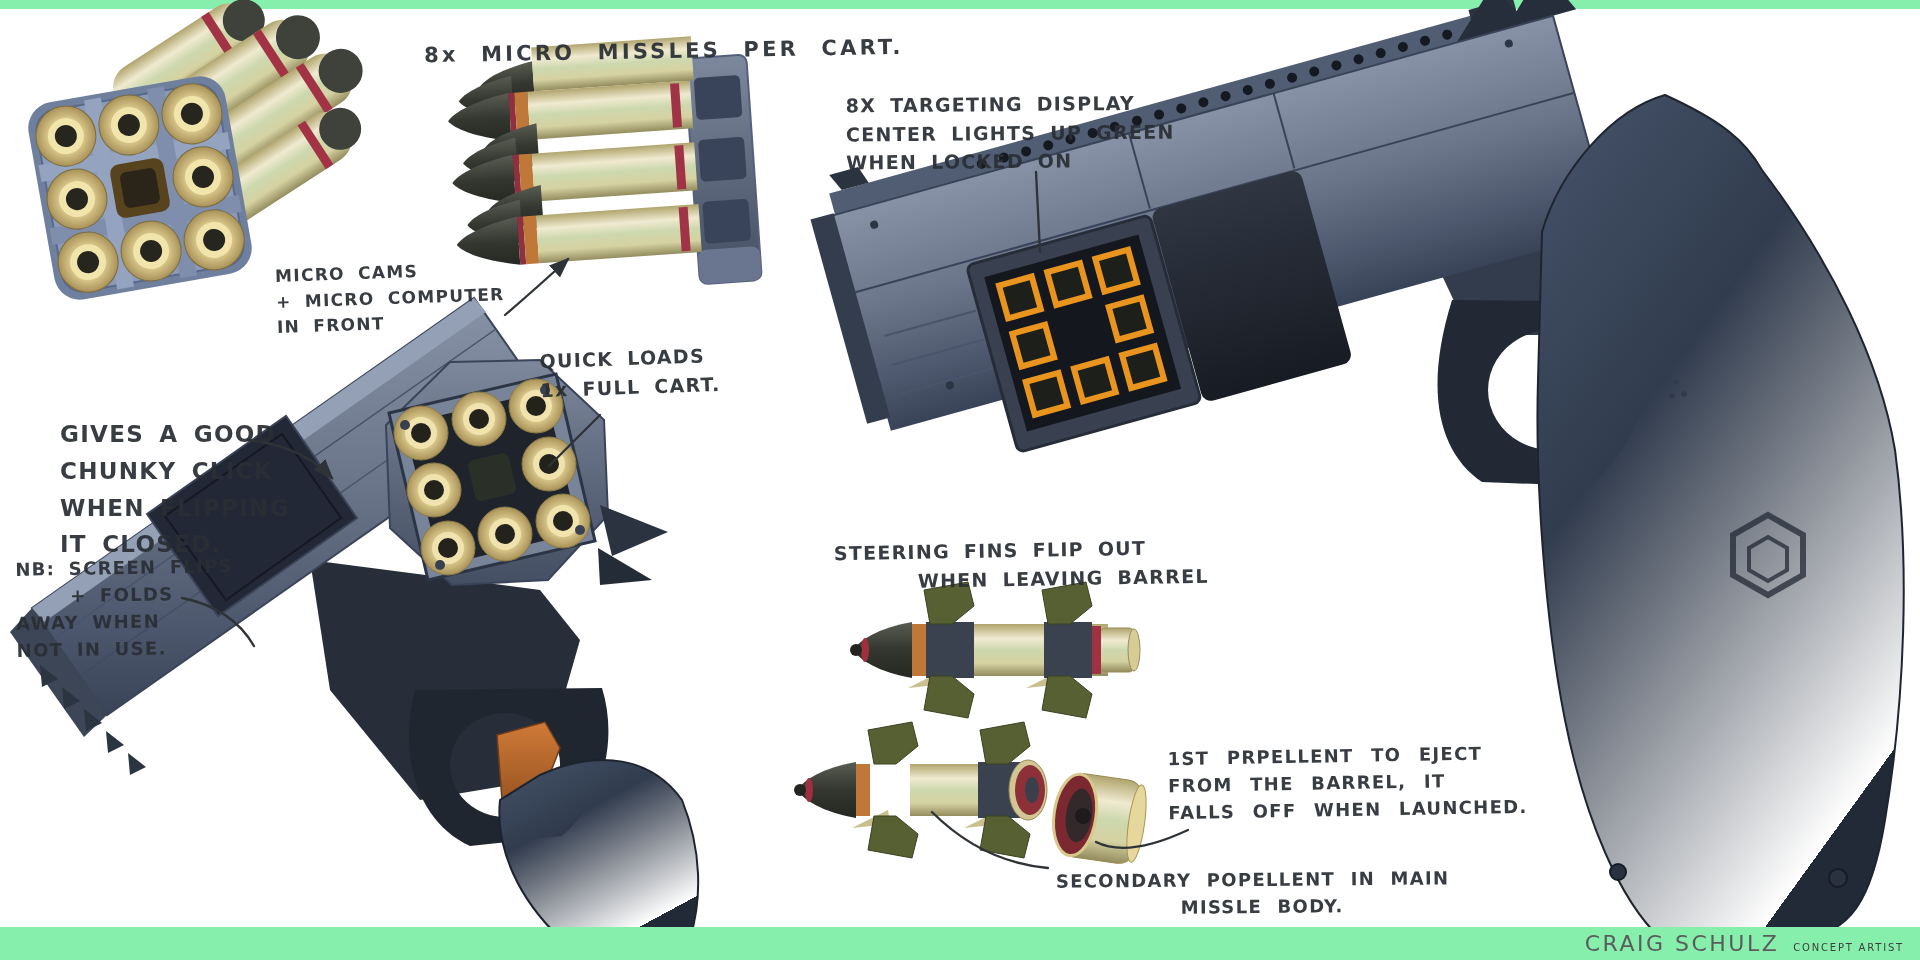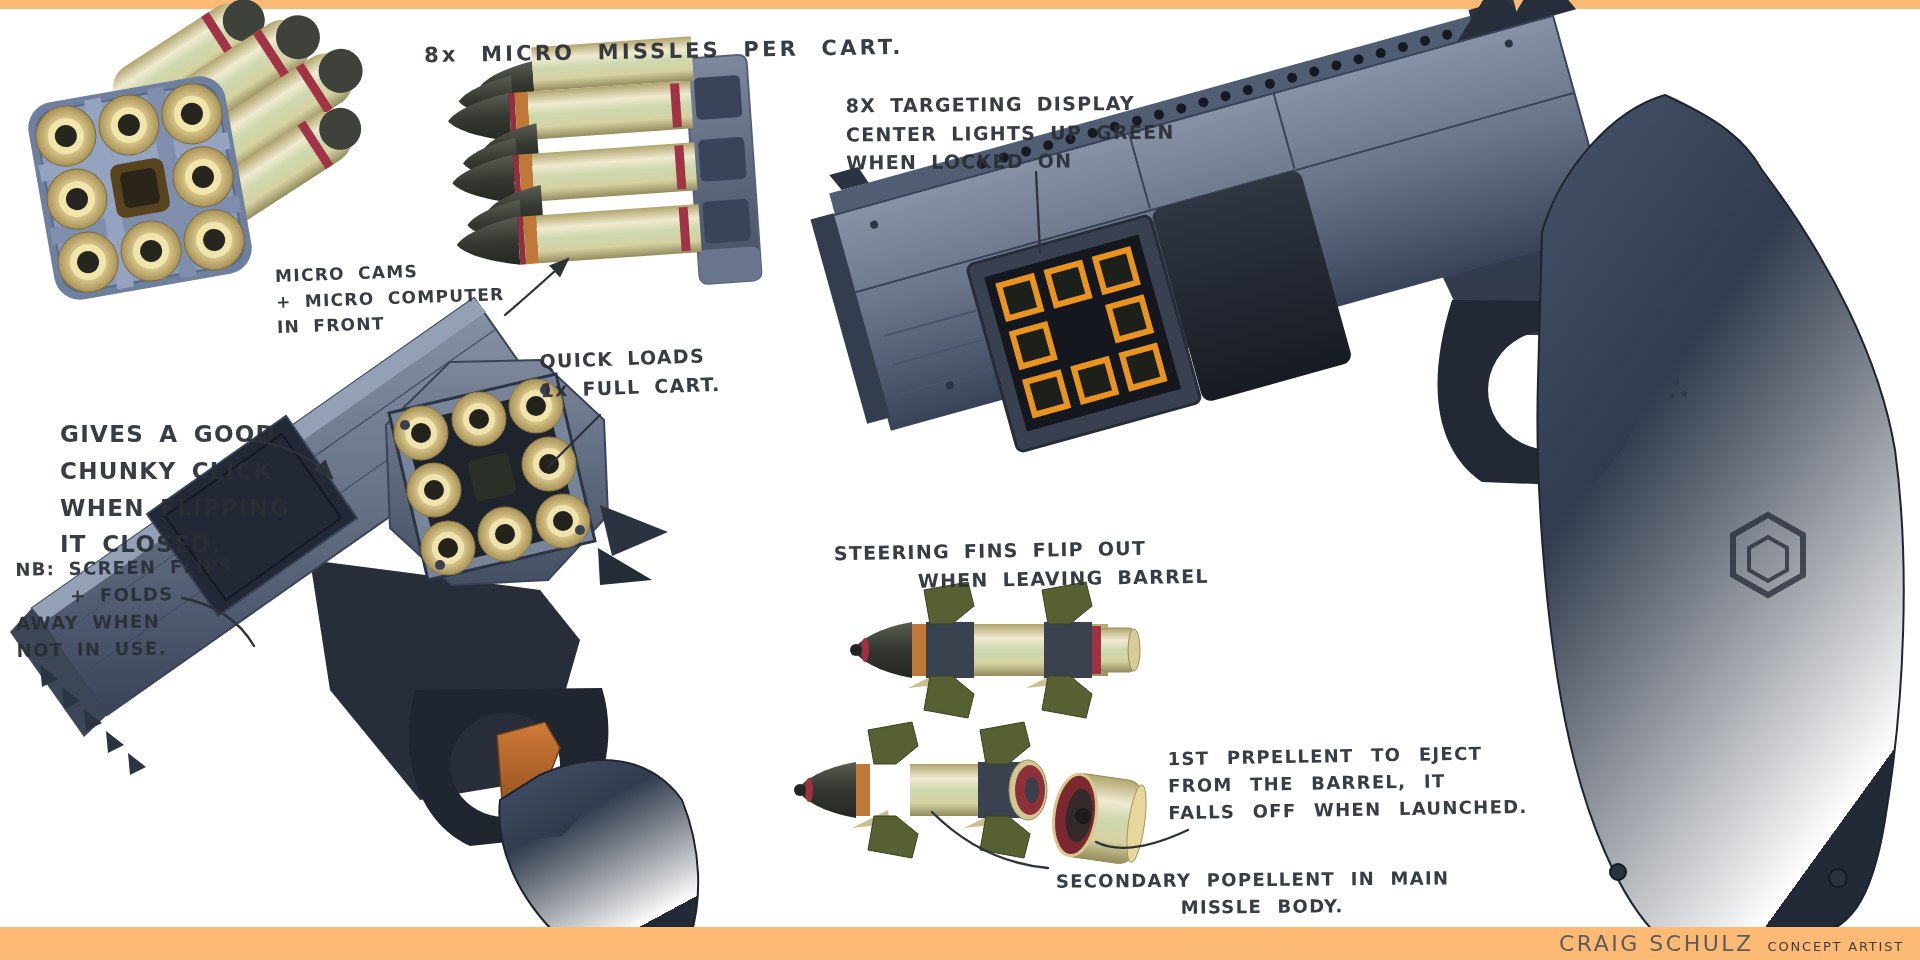--- a/index.html
+++ b/index.html
@@ -1,24 +1,24 @@
 <!DOCTYPE html>
 <html><head>
 <meta charset="utf-8">
 <style>
   html,body{margin:0;padding:0;}
   body{
     width:1920px;height:960px;position:relative;overflow:hidden;
     background:#ffffff;font-family:"DejaVu Sans","Liberation Sans",sans-serif;
   }
-  .bar{position:absolute;left:0;width:1920px;background:#fdba74;}
+  .bar{position:absolute;left:0;width:1920px;background:#86efac;}
   #topbar{top:0;height:9px;}
   #bottombar{bottom:0;height:33px;display:flex;align-items:baseline;justify-content:flex-end;gap:14px;padding-right:16px;box-sizing:border-box;}
   .credit-name{color:#5c5c5c;font-size:22px;letter-spacing:2.5px;font-weight:400;line-height:33px;}
-  .credit-role{color:#3e3e3e;font-size:13px;letter-spacing:1.8px;font-weight:400;}
+  .credit-role{color:#3e3e3e;font-size:10px;letter-spacing:1.8px;font-weight:400;}
   svg#art{position:absolute;left:0;top:0;}
   .note{
     position:absolute;white-space:pre;color:#2a2f35;font-weight:700;
     font-size:18px;line-height:1.5;letter-spacing:1.3px;word-spacing:6px;opacity:.93;
   }
   #note-cart-header{left:424px;top:36px;font-size:21px;letter-spacing:3.2px;word-spacing:12px;transform:rotate(-1deg);}
   #note-micro-cams{left:276px;top:260px;font-size:17px;transform:rotate(-2deg);}
   #note-targeting{left:846px;top:90px;font-size:19px;transform:rotate(-0.5deg);}
   #note-quick-loads{left:540px;top:344px;font-size:19px;transform:rotate(-2deg);}
   #note-chunky{left:60px;top:416px;font-size:23px;line-height:1.6;}

